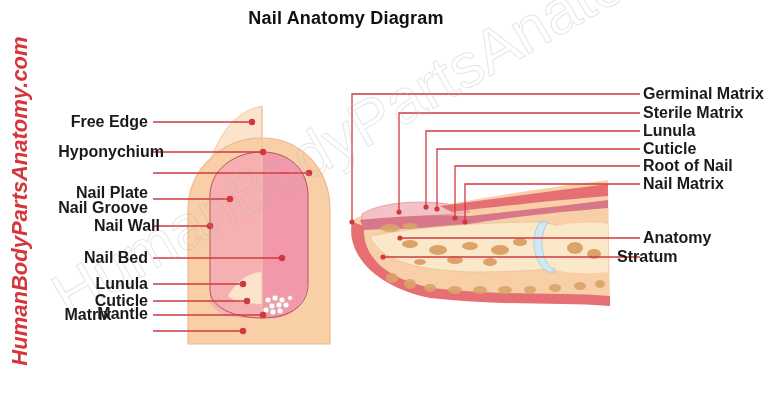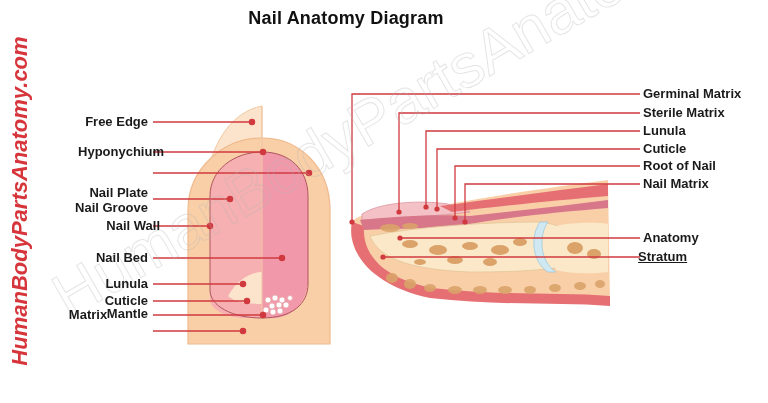--- a/index.html
+++ b/index.html
@@ -3,21 +3,21 @@
 <meta charset="utf-8">
 <style>
   html, body { margin:0; padding:0; }
   body { width:768px; height:403px; background:#ffffff; position:relative; overflow:hidden;
          font-family:"Liberation Sans", "DejaVu Sans", sans-serif; }
   .title { position:absolute; left:0; width:692px; top:8px; text-align:center;
            font-size:18px; font-weight:bold; color:#111111; letter-spacing:0.2px; }
   .side-brand { position:absolute; left:-180px; top:185px; width:400px; height:32px;
            transform:rotate(-90deg); transform-origin:center; text-align:center;
            color:#d6363b; font-style:italic; font-weight:bold; font-size:22px; line-height:32px; }
-  .lbl { position:absolute; font-weight:bold; font-size:13px; color:#1a1a1a; white-space:nowrap; line-height:16px; }
+  .lbl { position:absolute; font-weight:bold; font-size:16px; color:#1a1a1a; white-space:nowrap; line-height:16px; }
   .lbl.left { text-align:right; width:120px; }
   svg { position:absolute; left:0; top:0; }
   .watermark { position:absolute; left:40px; top:270px; font-size:62px; color:rgba(200,200,200,0.28);
            transform:rotate(-30deg); transform-origin:left top; font-weight:normal; white-space:nowrap;
            -webkit-text-stroke:1px rgba(180,180,180,0.35); color:transparent; pointer-events:none; }
 </style>
 </head>
 <body>
 
 <div class="side-brand">HumanBodyPartsAnatomy.com</div>
@@ -159,13 +159,13 @@
 <div class="lbl left" style="left:28px;top:307px;text-align:center;">Matrix</div>
 <div class="lbl left" style="left:28px;top:306px;text-align:right;">Mantle</div>
 
 <div class="lbl" style="left:643px;top:86px;">Germinal Matrix</div>
 <div class="lbl" style="left:643px;top:105px;">Sterile Matrix</div>
 <div class="lbl" style="left:643px;top:123px;">Lunula</div>
 <div class="lbl" style="left:643px;top:141px;">Cuticle</div>
 <div class="lbl" style="left:643px;top:158px;">Root of Nail</div>
 <div class="lbl" style="left:643px;top:176px;">Nail Matrix</div>
 <div class="lbl" style="left:643px;top:230px;">Anatomy</div>
-<div class="lbl" style="left:638px;top:249px;text-decoration:underline;">Stratum</div>
+<div class="lbl" style="left:617px;top:249px;">Stratum</div>
 
 </body></html>

